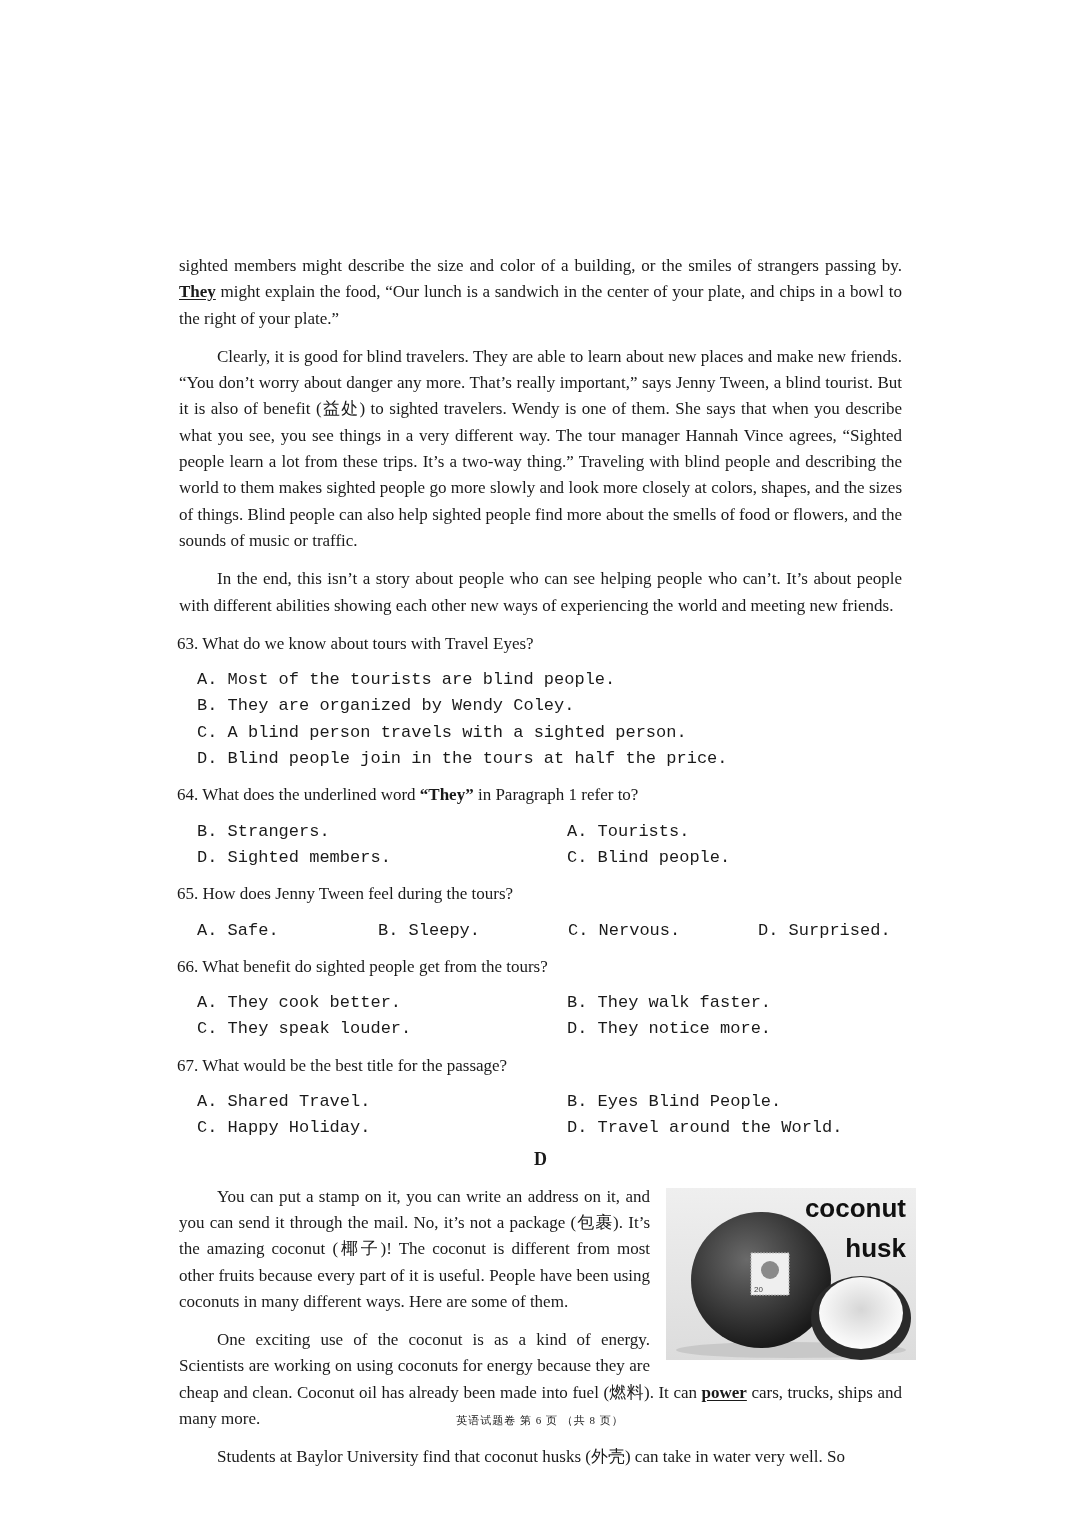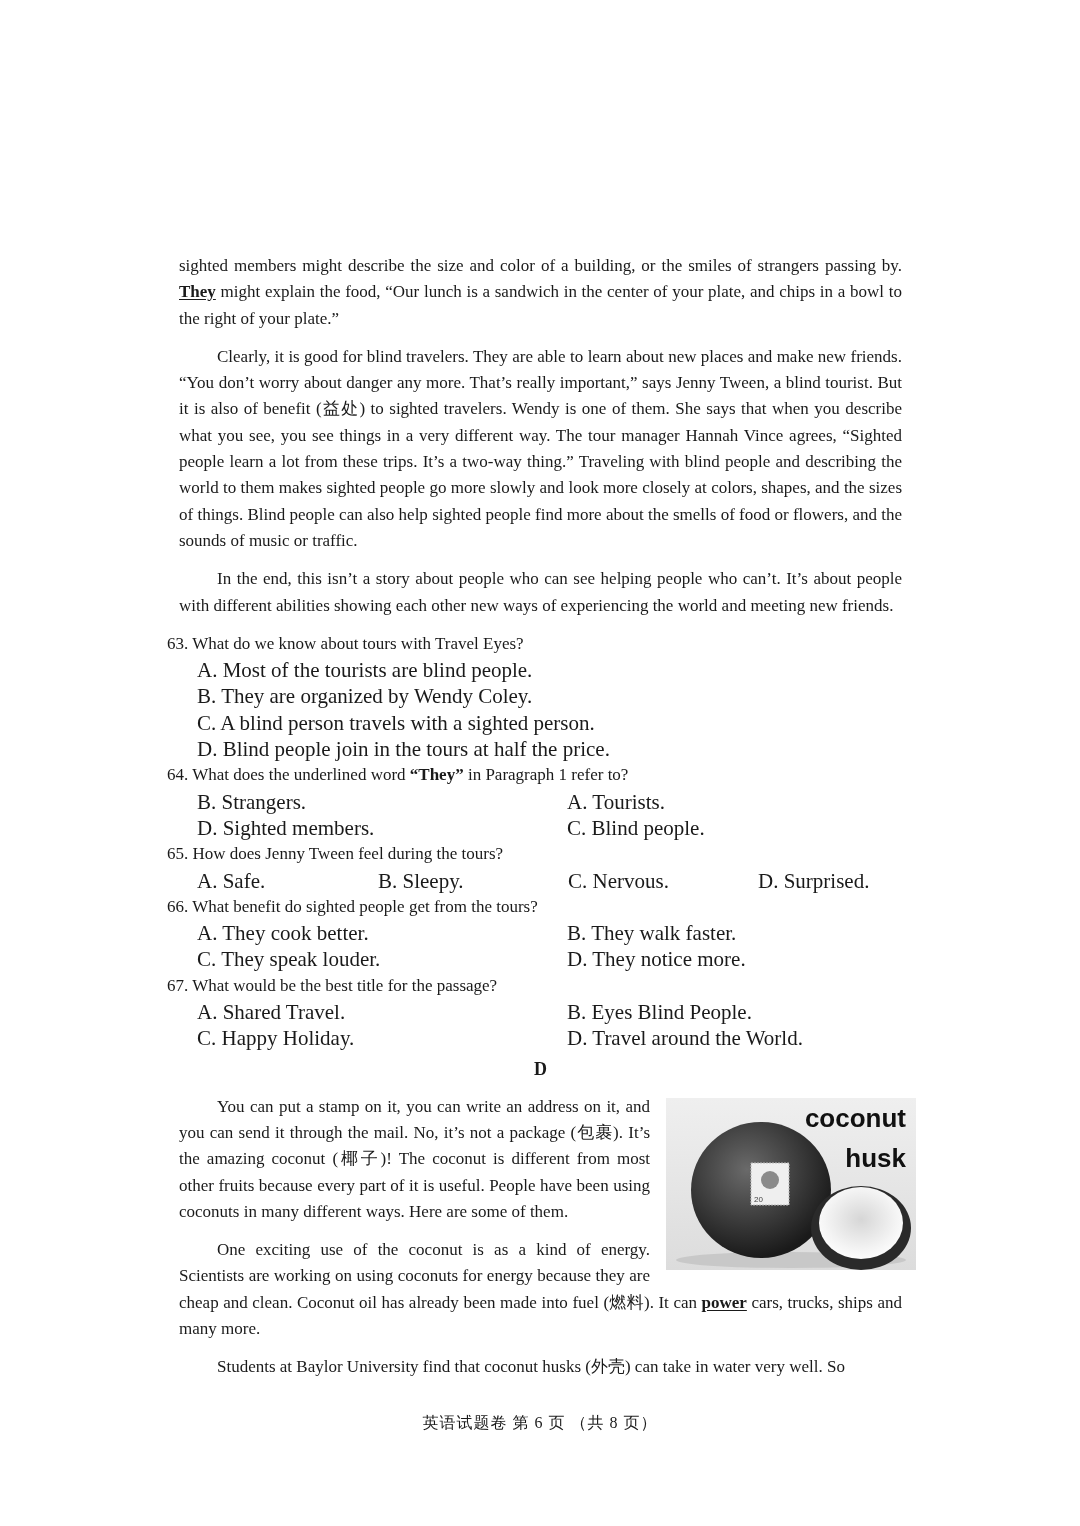--- a/index.html
+++ b/index.html
@@ -7,41 +7,41 @@
       width: 1080px; height: 1526px; position: relative; overflow: hidden;
       font-family: "Liberation Serif", "DejaVu Serif", serif;
       color: #1a1a1a;
     }
     .page { position: absolute; left: 167px; top: 241px; width: 747px; }
     .p {
       font-size: 17px; line-height: 26.3px; text-align: justify; margin: 12px;
     }
     .indent { text-indent: 38px; }
     .u-bold { font-weight: bold; text-decoration: underline; text-underline-offset: 2px; }
-    .q { font-size: 17px; line-height: 26.3px; margin: 0; }
+    .q { font-size: 17px; line-height: 26.3px; margin: 10px; }
     .opts2 { display: grid; grid-template-columns: 370px 377px; padding-left: 30px; }
     .opts4 { display: grid; grid-template-columns: 181px 190px 190px 186px; padding-left: 30px; }
     .opt1 { padding-left: 30px; }
-    .opt { font-size: 21px; line-height: 26.3px; white-space: nowrap; }
+    .opt { font-size: 17px; line-height: 26.3px; white-space: nowrap; font-family: Liberation Mono, monospace; }
     .section-title { text-align: center; font-weight: bold; font-size: 18px; line-height: 26px; margin-top: 4px; }
     .wrap-block { position: relative; }
     .coconut-fig {
       float: right; width: 250px; height: 172px; margin: 4px -2px 4px 16px;
       background: linear-gradient(180deg, #efefef 0%, #dcdcdc 100%);
       position: relative; overflow: hidden;
     }
     .fig-label {
       position: absolute; right: 10px; font-family: "Liberation Sans", "DejaVu Sans", sans-serif;
       font-weight: bold; color: #111; font-size: 26px; line-height: 28px;
     }
     .fig-label.l1 { top: 6px; }
     .fig-label.l2 { top: 46px; }
     .footer {
       position: absolute; top: 1413px; left: 0; width: 1080px; text-align: center;
-      font-size: 16px; letter-spacing: 1px;
+      font-size: 11px; letter-spacing: 1px;
     }
   </style>
 </head>
 <body>
 
 <div class="page">
 
   <p class="p"><span>sighted members might describe the size and color of a building, or the smiles of strangers passing by. </span><span class="u-bold">They</span><span> might explain the food, “Our lunch is a sandwich in the center of your plate, and chips in a bowl to the right of your plate.”</span></p>
 
   <p class="p indent">Clearly, it is good for blind travelers. They are able to learn about new places and make new friends. “You don’t worry about danger any more. That’s really important,” says Jenny Tween, a blind tourist. But it is also of benefit (益处) to sighted travelers. Wendy is one of them. She says that when you describe what you see, you see things in a very different way. The tour manager Hannah Vince agrees, “Sighted people learn a lot from these trips. It’s a two-way thing.” Traveling with blind people and describing the world to them makes sighted people go more slowly and look more closely at colors, shapes, and the sizes of things. Blind people can also help sighted people find more about the smells of food or flowers, and the sounds of music or traffic.</p>

